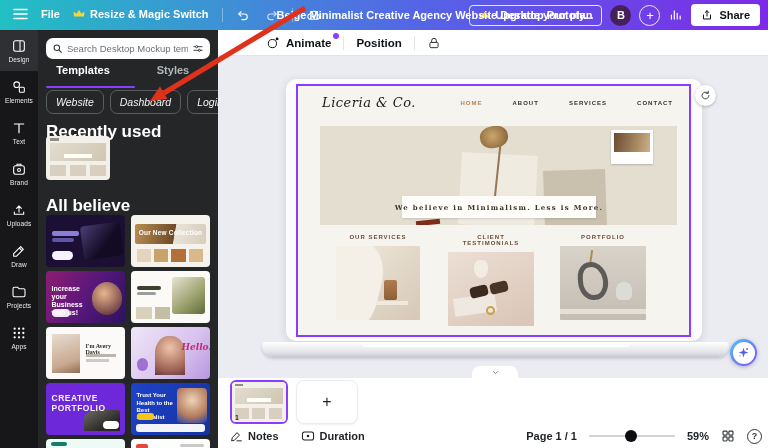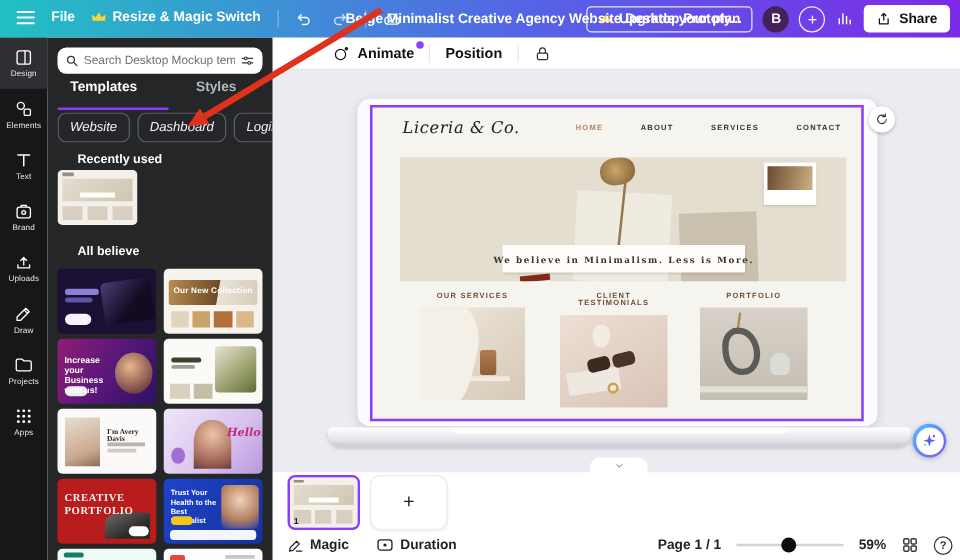--- a/index.html
+++ b/index.html
@@ -40,21 +40,21 @@
     display:flex; align-items:center; padding:0 6px; gap:4px; }
   .searchbar input { border:none; outline:none; flex:1; font-size:9.5px; color:#444; font-family:"Liberation Sans",sans-serif; min-width:0; }
   .searchbar input::placeholder { color:#6b7075; }
   .tabs { position:absolute; left:0; top:34px; width:180px; height:24px; display:flex; }
   .tab { flex:1; text-align:center; font-size:11px; font-weight:700; color:#b4b8bb; cursor:pointer; }
   .tab.active { color:#fff; }
   .tab-underline { position:absolute; left:8px; top:22px; width:89px; height:2px; background:#8b3dff; border-radius:2px; }
   .chips { position:absolute; left:8px; top:60px; width:172px; height:24px; display:flex; gap:6px; overflow:hidden; }
   .chip { display:flex; align-items:center; gap:3px; border:1px solid #595c60; border-radius:7px; padding:0 9px;
     font-size:10.5px; color:#f1f2f3; white-space:nowrap; cursor:pointer; height:24px; flex:0 0 auto;font-style:italic; }
-  .panel-label { position:absolute; left:24px; font-size:10px; font-weight:700; color:#fff; }
+  .panel-label { position:absolute; left:8px; font-size:17px; font-weight:700; color:#fff; }
   .recent-thumb { position:absolute; left:8px; top:106px; width:64px; height:44px; border-radius:4px; overflow:hidden; cursor:pointer; }
   .grid { position:absolute; left:8px; top:185px; width:164px; display:flex; flex-wrap:wrap; gap:4px 6px; }
   .thumb { width:79px; height:52px; border-radius:4px; overflow:hidden; position:relative; cursor:pointer; flex:0 0 auto; }
 
   
   .mini-site { position:absolute; inset:0; background:#f3f0ea; }
   .ms-hero { position:absolute; left:6%; top:16%; width:88%; height:40%; background:linear-gradient(135deg,#e3ddd0,#cfc5b2); }
   .ms-banner { position:absolute; left:28%; top:40%; width:44%; height:9%; background:#fffdf8; }
   .ms-sq { position:absolute; bottom:8%; height:26%; width:25%; background:#d9cfc0; }
   .ms-logo { position:absolute; left:6%; top:5%; width:14%; height:6%; background:#6a625a; opacity:.7; }
@@ -85,21 +85,21 @@
   .t4 .a5 { left:30%; bottom:8%; width:20%; height:22%; background:#c4bfa4; }
   .t5 { background:#fbfaf8; }
   .t5 .a1 { left:7%; top:14%; width:36%; height:74%; background:linear-gradient(160deg,#e6ddd2,#caa98f 70%,#8f6d55); }
   .t5-label { position:absolute; left:50%; top:30%; width:46%; color:#2e2a26; font-size:6px; font-family:"Liberation Serif",serif; font-weight:700; }
   .t5 .a2 { left:50%; top:52%; width:38%; height:3px; background:#b9b4ae; }
   .t5 .a3 { left:50%; top:62%; width:30%; height:3px; background:#cfcac4; }
   .t6 { background:linear-gradient(130deg,#efe6f7,#d8c2ee 60%,#b897dd); }
   .t6 .a1 { left:30%; top:18%; width:38%; height:74%; background:radial-gradient(circle at 50% 30%,#eec4a8,#9c5f50 75%,#5e3a46); border-radius:45% 45% 0 0; }
   .t6-label { position:absolute; left:64%; top:28%; color:#c22a7a; font-size:9px; font-family:"DejaVu Serif",serif; font-style:italic; font-weight:700; }
   .t6 .a2 { left:8%; top:60%; width:14%; height:24%; background:#8d57c9; border-radius:50%; opacity:.8; }
-  .t7 { background:#b91c1c;font-family:Liberation Serif, serif; }
+  .t7 { background:#6d28d9; }
   .t7-label { position:absolute; left:7%; top:22%; color:#f4f2ee; font-size:8.5px; font-weight:700; letter-spacing:.5px; line-height:1.1; }
   .t7 .a1 { left:48%; top:52%; width:46%; height:40%; background:linear-gradient(150deg,#6e6a66,#2a2826 70%); border-radius:40% 10% 0 0; }
   .t7 .a2 { left:72%; top:74%; width:20%; height:8px; background:#fdfdfb; border-radius:4px; }
   .t8 { background:linear-gradient(120deg,#1d43c8,#1632a0); }
   .t8-label { position:absolute; left:7%; top:18%; width:52%; color:#fff; font-size:6px; font-weight:700; line-height:1.2; }
   .t8 .a1 { left:58%; top:10%; width:38%; height:66%; background:radial-gradient(circle at 50% 35%,#f0d2b8,#b37d5e 60%,#1e3db6); border-radius:4px; }
   .t8 .a2 { left:7%; top:58%; width:22%; height:7px; background:#f5c518; border-radius:3px; }
   .t8 .a3 { left:6%; bottom:6%; width:88%; height:16%; background:#f4f5f8; border-radius:3px; }
   .t9 { background:#eefaf4; }
   .t9 .a2 { left:6%; top:6%; width:20%; height:8%; background:#157d6a; border-radius:2px; }
@@ -538,21 +538,21 @@
       <span class="page-num">1</span>
     </div>
     <div class="add-page">+</div>
 
     <div class="statusrow">
       <span class="status-btn sb-notes">
         <svg class="ic" width="13" height="13" viewBox="0 0 24 24" fill="none" stroke="#1e2125" stroke-width="1.8" stroke-linecap="round" stroke-linejoin="round">
             <path d="M13.5 5.5l4 4L8 19l-5 1 1-5z"></path>
             <path d="M13 20h8"></path>
           </svg>
-        <span>Magic</span>
+        <span>Notes</span>
       </span>
       <span class="status-btn sb-duration">
         <svg class="ic" width="14" height="12" viewBox="0 0 24 20" fill="none" stroke="#1e2125" stroke-width="1.8">
             <rect x="2.5" y="3" width="19" height="14" rx="3.5"></rect>
             <circle cx="12" cy="10" r="2.2" fill="#1e2125" stroke="none"></circle>
           </svg>
         <span>Duration</span>
       </span>
       <span class="status-right">
         <span class="page-indicator">Page 1 / 1</span>

